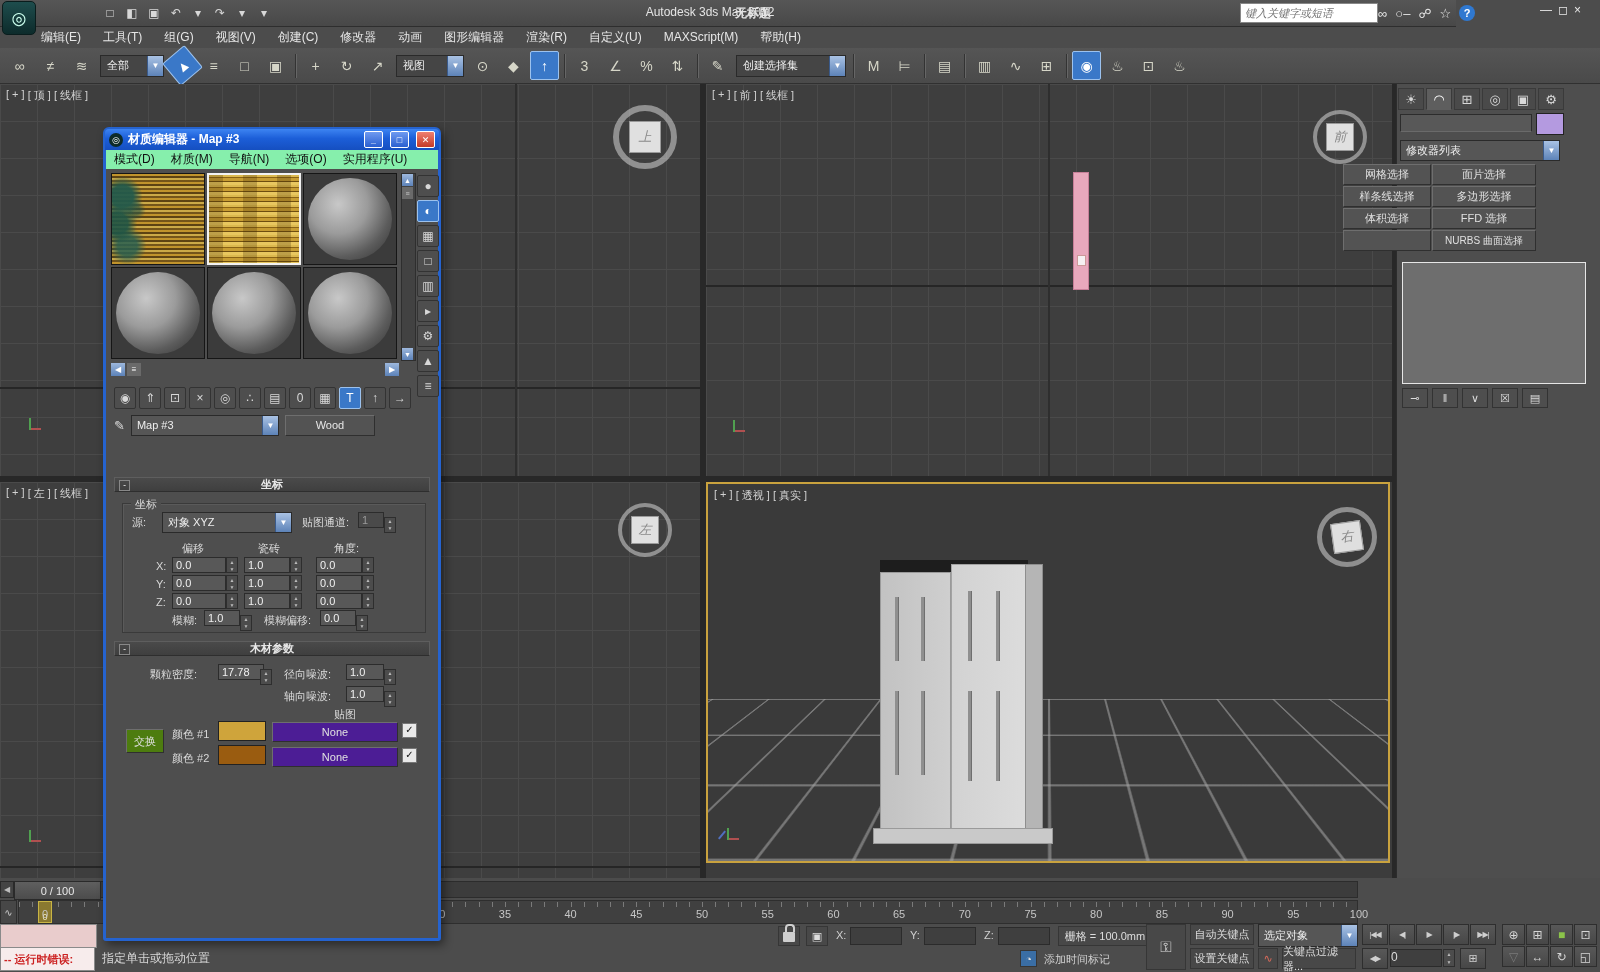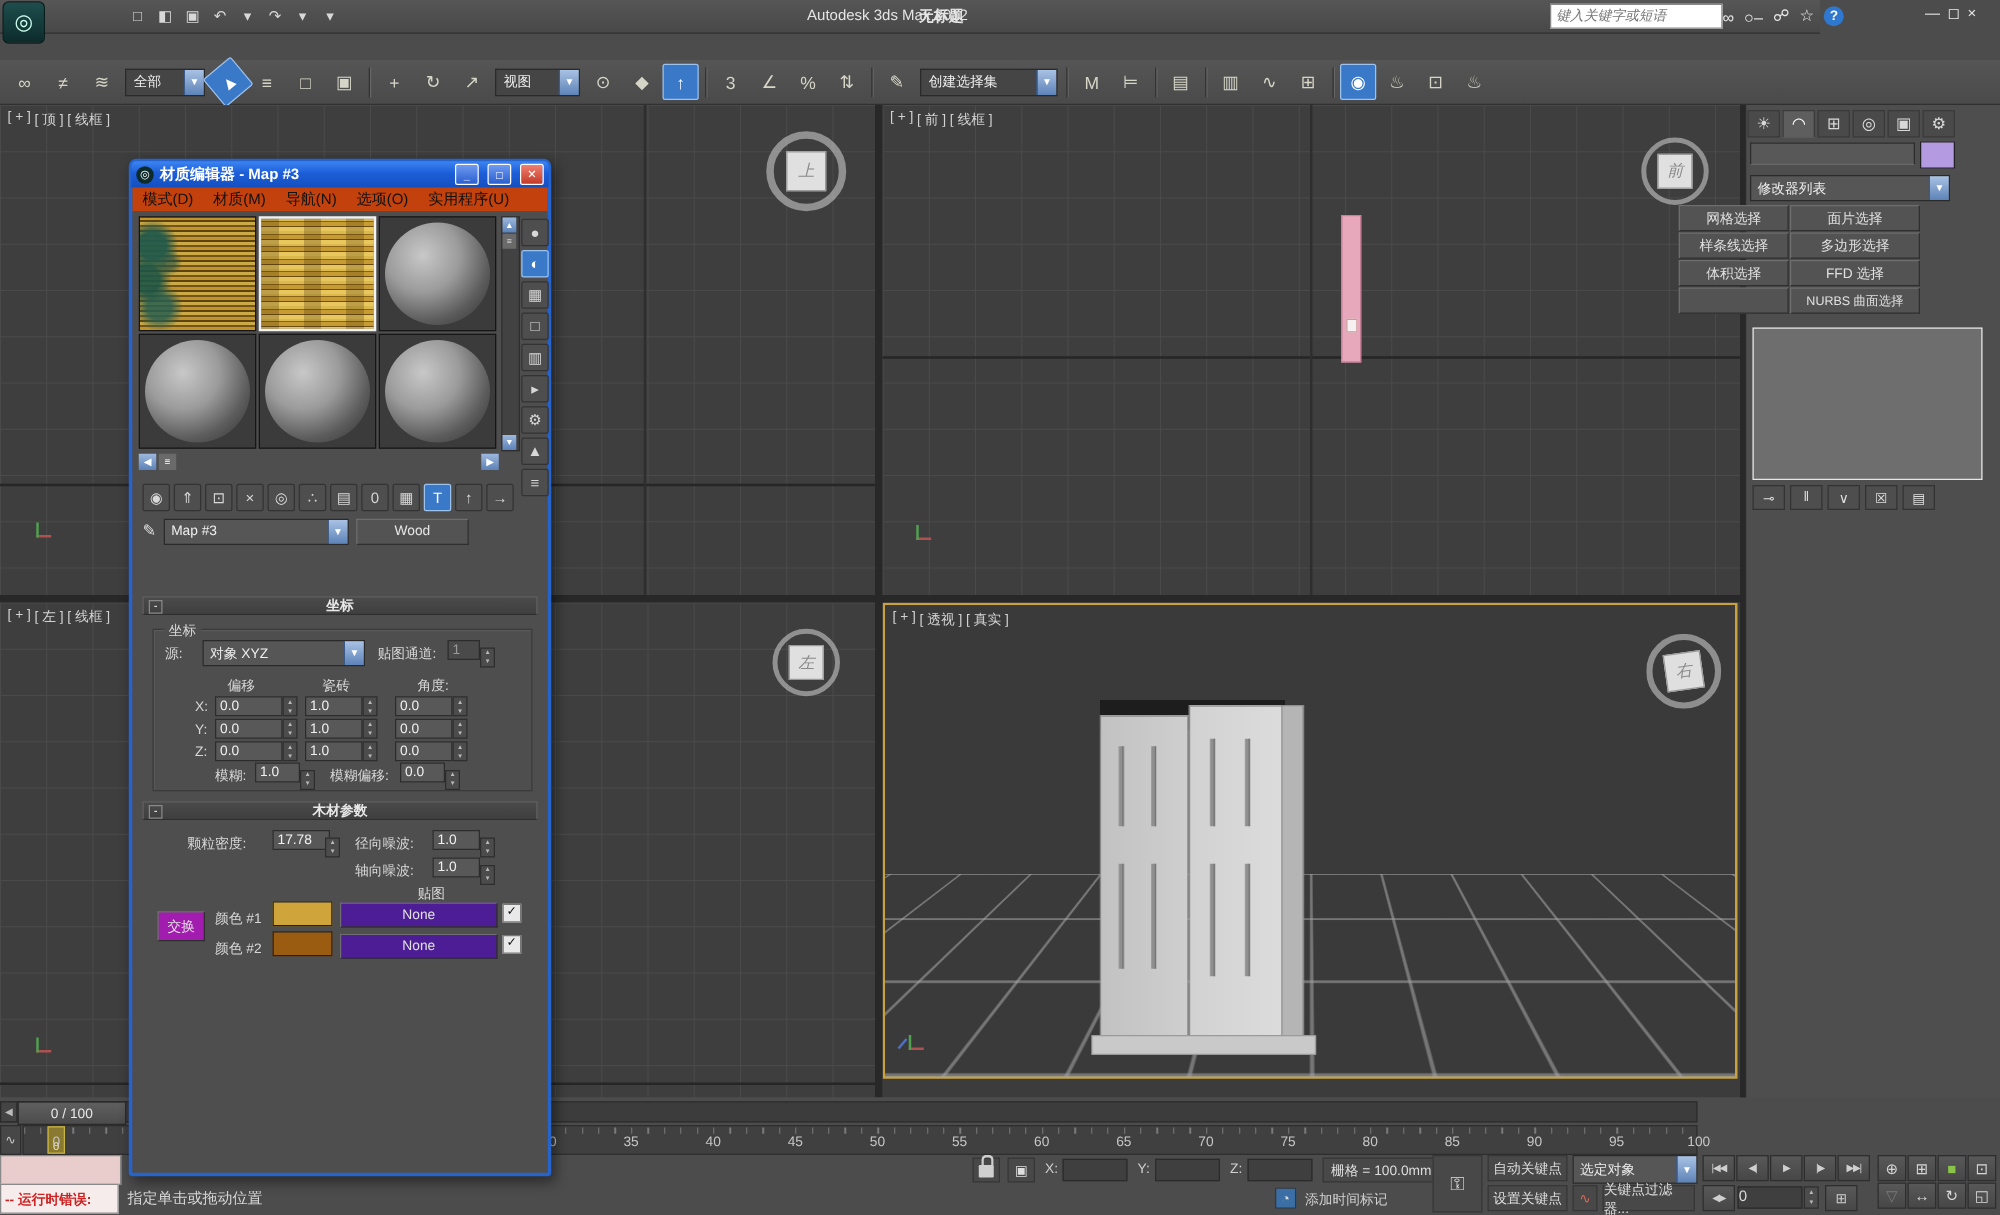--- a/index.html
+++ b/index.html
@@ -84,21 +84,21 @@
   .nav-btn.disabled{color:#7a7a7a;}
   .spin{width:12px;display:inline-flex;flex-direction:column;background:#4c4c4c;border:1px solid #2e2e2e;box-sizing:border-box;}
   .spin span{flex:1;display:flex;align-items:center;justify-content:center;font-size:5px;color:#bbb;}
   .lockbody{position:relative;width:12px;height:10px;background:#cfcfcf;border-radius:1px;}
   .lockring{position:absolute;left:2px;top:-6px;width:6px;height:6px;border:2px solid #cfcfcf;border-bottom:none;border-radius:4px 4px 0 0;}
   
   #medlg{left:103px;top:127px;width:338px;height:814px;background:#4e4e4e;border:3px solid #2563cf;border-radius:6px 6px 3px 3px;box-sizing:border-box;box-shadow:3px 4px 10px rgba(0,0,0,.45);z-index:20;}
   #metitle{position:absolute;left:-1px;top:-1px;right:-1px;height:21px;background:linear-gradient(#3d84f2,#1c5ed8 45%,#154fc0);border-radius:4px 4px 0 0;display:flex;align-items:center;padding:0 4px;color:#fff;font-weight:bold;font-size:12px;gap:5px;}
   .me-winbtn{width:17px;height:15px;border:1px solid #fff;border-radius:2px;background:linear-gradient(#6f9af0,#2a5fd0);color:#fff;font-size:9px;display:flex;align-items:center;justify-content:center;margin-left:2px;}
   .me-winbtn.close{background:linear-gradient(#ef8070,#c53a28);}
-  #memenu{position:absolute;left:0;top:20px;right:0;height:19px;background:#c2410c;display:flex;align-items:center;color:#111;}
+  #memenu{position:absolute;left:0;top:20px;right:0;height:19px;background:#86efac;display:flex;align-items:center;color:#111;}
   #memenu span{padding:0 8px;font-size:12px;}
   #meclient{position:absolute;left:0;top:39px;right:0;bottom:0;background:#4e4e4e;}
   #slotgrid{position:absolute;left:5px;top:4px;width:288px;display:grid;grid-template-columns:repeat(3,94px);grid-auto-rows:92px;gap:2px;}
   .slot{border:1px solid #161616;background:#3b3b3b;position:relative;box-sizing:border-box;}
   .slot.selected{border:2px solid #f2f2f2;}
   .sphere{position:absolute;inset:4px;border-radius:50%;background:radial-gradient(circle at 36% 32%,#c8c8c8,#9b9b9b 38%,#5c5c5c 68%,#343434 95%);}
   .wood1{background:repeating-linear-gradient(180deg,rgba(205,155,40,.9) 0 2px,rgba(95,65,12,.9) 2px 4px,rgba(225,185,70,.85) 4px 6px,rgba(120,85,20,.9) 6px 8px);}
   .wood1:after{content:"";position:absolute;left:0;top:0;bottom:0;width:55%;
       background:radial-gradient(circle at 20% 25%,rgba(35,90,75,.95) 0 14%,transparent 26%),
                  radial-gradient(circle at 10% 55%,rgba(30,85,70,.9) 0 16%,transparent 30%),
@@ -122,21 +122,21 @@
   .grp{position:absolute;border:1px solid #3a3a3a;box-shadow:inset 1px 1px 0 #5a5a5a;}
   .grp-legend{position:absolute;left:8px;top:-7px;background:#4e4e4e;padding:0 4px;font-size:11px;color:#d8d8d8;}
   .melbl{position:absolute;color:#d8d8d8;font-size:11px;white-space:nowrap;}
   .mefld{position:absolute;height:16px;background:#585858;border:1px solid #2c2c2c;color:#f0f0f0;font-size:11px;display:flex;align-items:center;padding:0 3px;box-sizing:border-box;}
   .mefld.dis{color:#9a9a9a;background:#4a4a4a;}
   .mespin{position:absolute;width:12px;height:16px;}
   .mespin .spin{width:12px;height:16px;}
   .swatch{position:absolute;height:20px;border:1px solid #222;box-sizing:border-box;}
   .none-btn{position:absolute;height:18px;background:#4c1d95;border:1px solid #2f2f2f;border-top-color:#6e6e6e;border-left-color:#6e6e6e;color:#e0e0e0;font-size:11px;display:flex;align-items:center;justify-content:center;}
   .chk{position:absolute;width:13px;height:13px;background:#e9e9e9;border:1px solid #777;color:#111;font-size:10px;line-height:12px;text-align:center;}
-  .swap-btn{position:absolute;background:#a21caf;border:1px solid #2f2f2f;border-top-color:#6e6e6e;border-left-color:#6e6e6e;color:#e0e0e0;font-size:11px;display:flex;align-items:center;justify-content:center;}
+  .swap-btn{position:absolute;background:#4d7c0f;border:1px solid #2f2f2f;border-top-color:#6e6e6e;border-left-color:#6e6e6e;color:#e0e0e0;font-size:11px;display:flex;align-items:center;justify-content:center;}
 </style>
 </head>
 <body>
 
 <div id="root">
 
   <div class="abs" id="titlebar">
     <div class="abs" id="title-text">Autodesk 3ds Max  2012</div>
     <div class="abs" id="doc-title">无标题</div>
   </div>
@@ -158,20 +158,34 @@
       <span class="ttool">☍</span>
       <span class="ttool">☆</span>
       <span id="helpbtn">?</span>
     </div>
   <div class="abs" id="winbtns">
     <span>—</span>
     <span>◻</span>
     <span>×</span>
   </div>
 
+  <div class="abs" id="menubar">
+      <span class="menu-item">编辑(E)</span>
+      <span class="menu-item">工具(T)</span>
+      <span class="menu-item">组(G)</span>
+      <span class="menu-item">视图(V)</span>
+      <span class="menu-item">创建(C)</span>
+      <span class="menu-item">修改器</span>
+      <span class="menu-item">动画</span>
+      <span class="menu-item">图形编辑器</span>
+      <span class="menu-item">渲染(R)</span>
+      <span class="menu-item">自定义(U)</span>
+      <span class="menu-item">MAXScript(M)</span>
+      <span class="menu-item">帮助(H)</span>
+    </div>
 
   <div class="abs" id="maintb">
       <span class="tb-btn">∞</span>
       <span class="tb-btn">≠</span>
       <span class="tb-btn">≋</span>
       <span class="tb-combo" style="width: 62px;">
         <span class="tb-combo-val">全部</span>
         <span class="combo-arrow">▼</span>
       </span>
       <span class="tb-btn active rot">▲</span>

